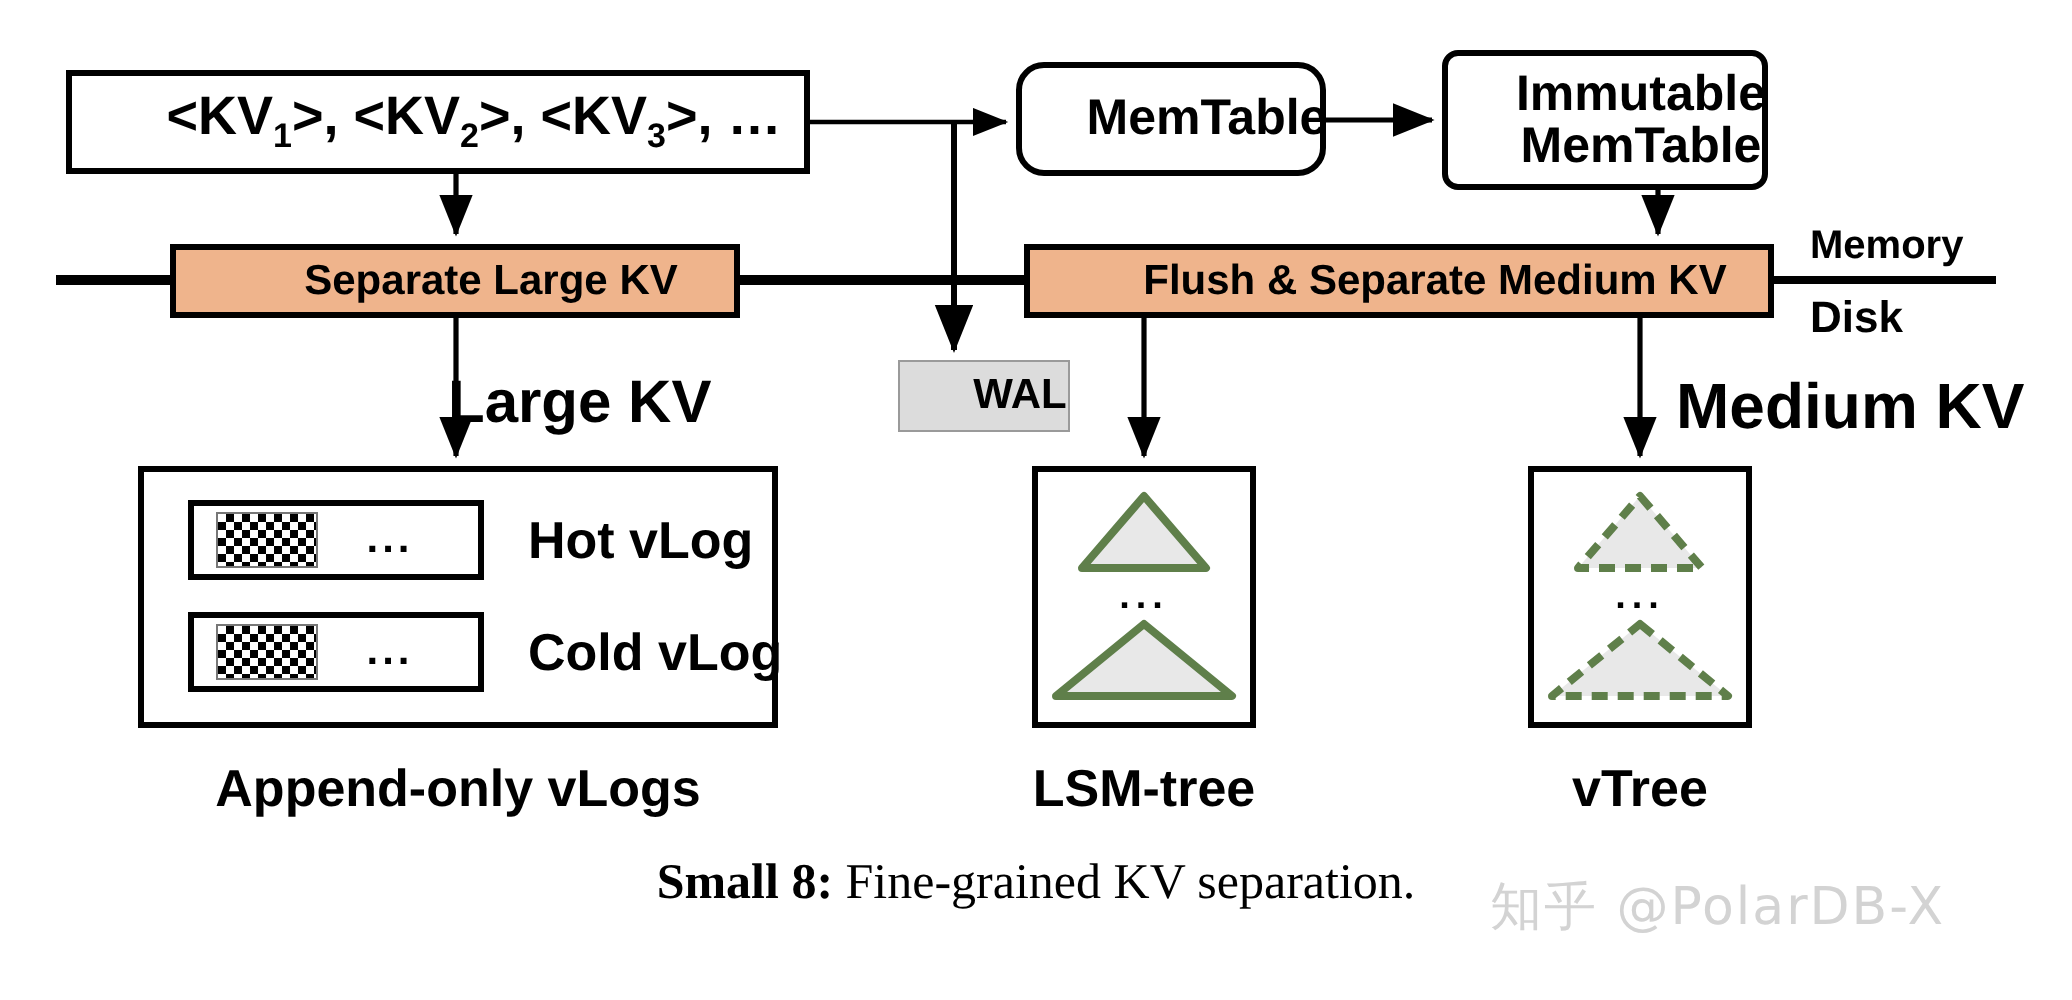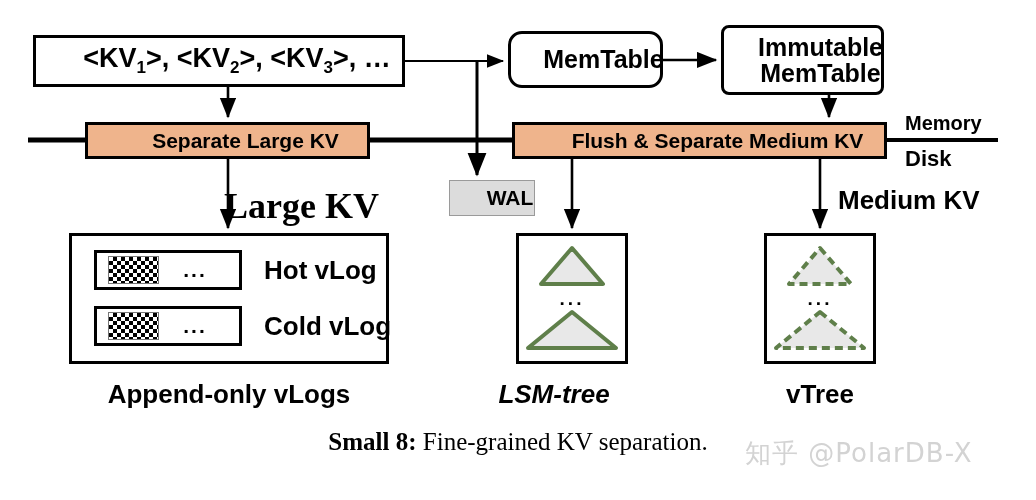--- a/index.html
+++ b/index.html
@@ -148,36 +148,36 @@
     color: #000;
   }
 
   
   .label {
     position: absolute;
     font-weight: bold;
     color: #000;
     white-space: nowrap;
   }
-  .lbl-large-kv  { left: 224px; top: 185px; font-size: 36px; font-family: Liberation Serif, serif; }
+  .lbl-large-kv  { left: 224px; top: 185px; font-size: 30px; }
   .lbl-small-kv  { left: 592px; top: 185px; font-size: 26px; }
-  .lbl-medium-kv { left: 838px; top: 185px; font-size: 26px; }
+  .lbl-medium-kv { left: 838px; top: 185px; font-size: 32px; }
   .lbl-memory    { left: 905px; top: 112px; font-size: 20px; }
   .lbl-disk      { left: 905px; top: 146px; font-size: 22px; }
 
   .caption-label {
     position: absolute;
     font-weight: bold;
     color: #000;
     font-size: 26px;
     white-space: nowrap;
     text-align: center;
   }
   .cap-vlogs { left: 69px;  top: 379px; width: 320px; }
-  .cap-lsm   { left: 476px; top: 379px; width: 156px; font-style: italic; }
+  .cap-lsm   { left: 494px; top: 379px; width: 156px; }
   .cap-vtree { left: 742px; top: 379px; width: 156px; }
 
   
   .figcaption {
     position: absolute;
     left: 0; top: 428px; width: 1036px;
     text-align: center;
     font-family: "Liberation Serif", serif;
     font-size: 25px;
     color: #000;

